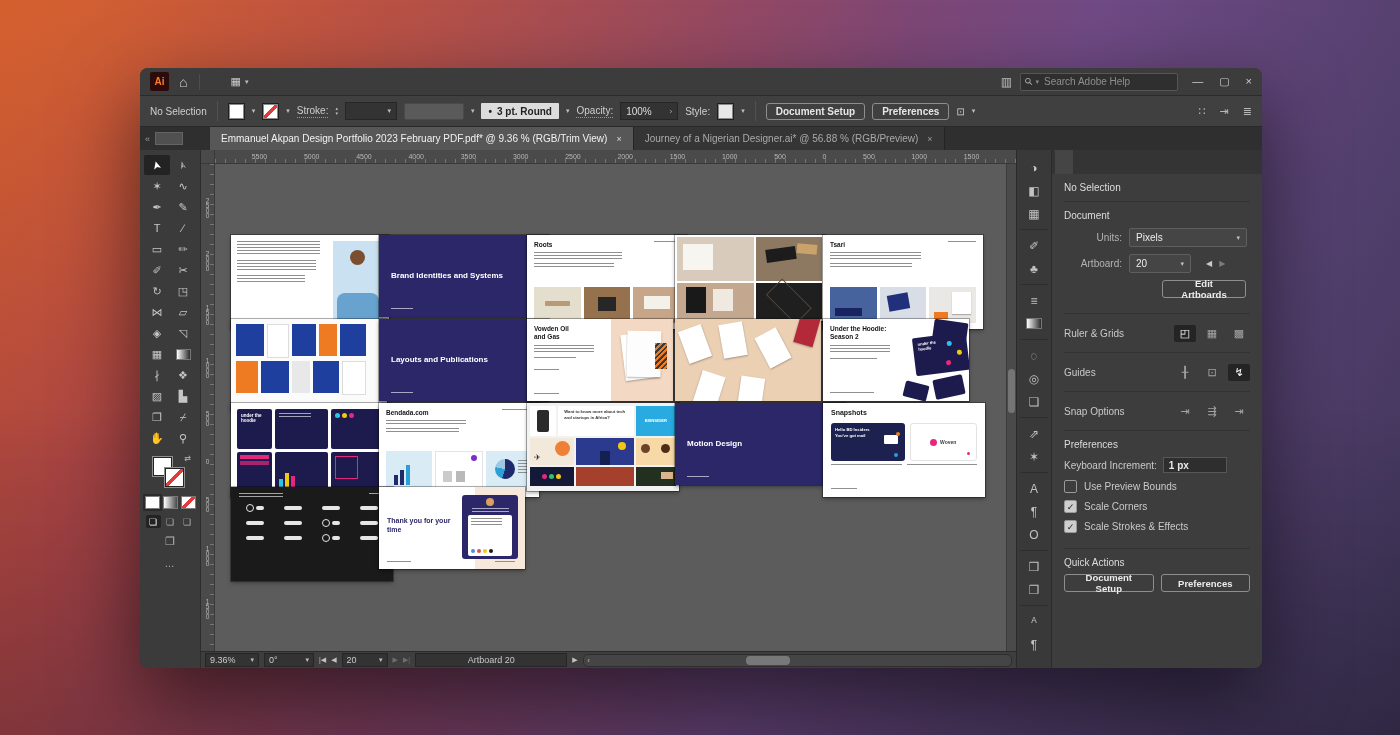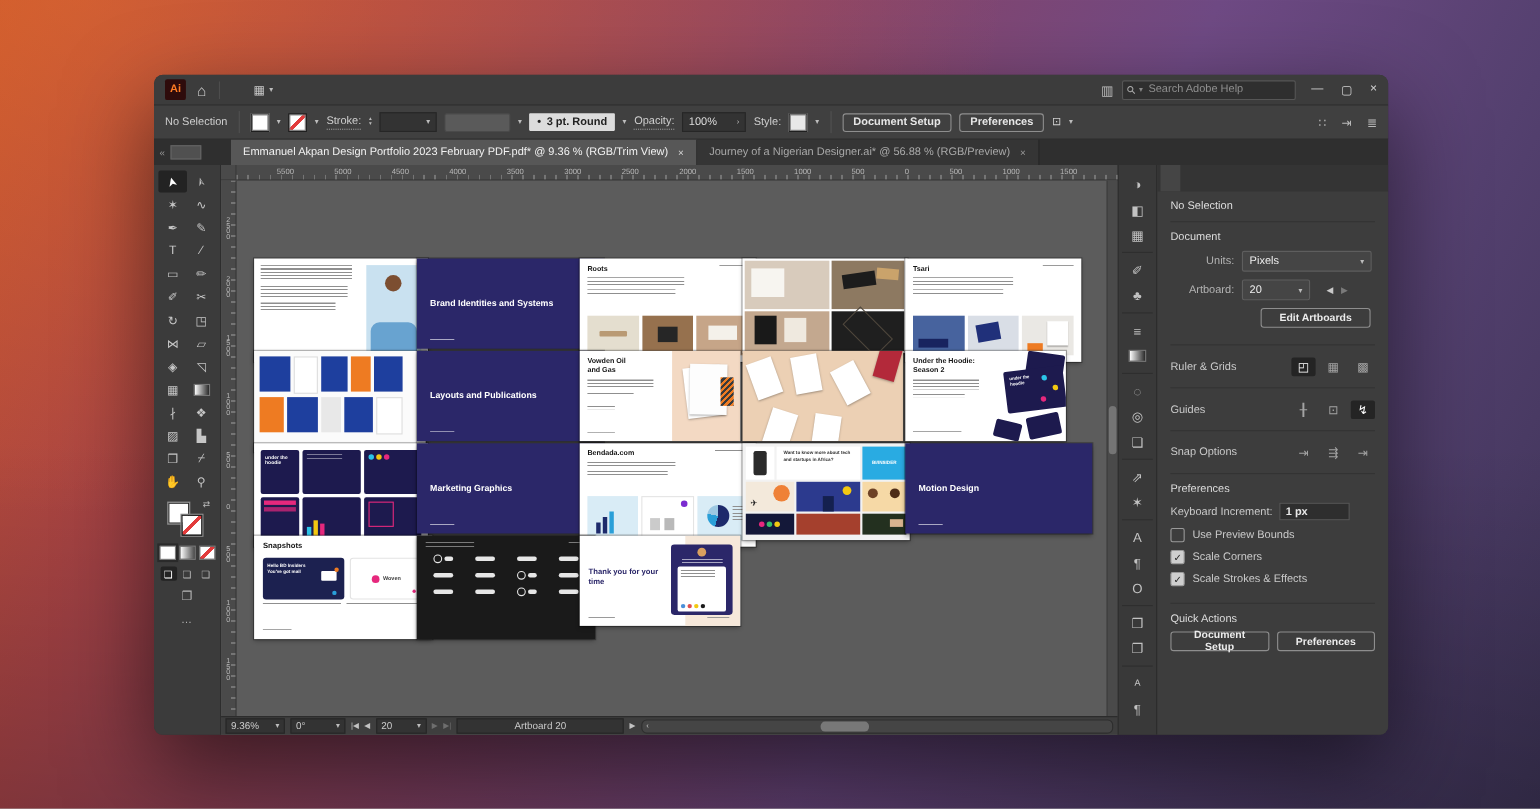--- a/index.html
+++ b/index.html
@@ -553,24 +553,20 @@
             <div class="slide-c" data-name="uth-slide-chart" style="display:flex;align-items:flex-end;gap:2px;padding:4px">
                 <span style="width:4px;height:8px;background:#2bc4e8"></span>
                 <span style="width:4px;height:14px;background:#f2c811"></span>
                 <span style="width:4px;height:11px;background:var(--pink)"></span>
               </div>
             <div class="slide-c" data-name="uth-slide">
                 <div style="margin:4px;width:40%;height:55%;border:1px solid var(--pink)"></div>
               </div>
           </div>
 
-          <div class="ab sec-ab" data-name="artboard-section-marketing">
-            <div class="sec-title" data-name="section-title">Marketing Graphics</div>
-            <div class="pl-l sec-foot" data-name="section-footer"></div>
-          </div>
 
           <div class="ab case-ab" data-name="artboard-bendada">
             <div class="case-top">
               <div class="case-title" data-name="case-title">Bendada.com</div>
               <div class="pl" style="width:30px;height:2px"></div>
             </div>
             <div class="pl" style="width:55%;height:6px;margin-top:3px"></div>
             <div class="pl" style="width:50%;height:4px;margin-top:2px"></div>
             <div class="ph-row" style="height:40px">
               <div class="ph" data-name="bendada-graphic-bars" style="background:var(--lightblue)">
@@ -811,21 +807,21 @@
           <div class="frow">
             <span class="flabel" data-name="artboard-label">Artboard:</span>
             <div class="dd" style="width:48px" data-name="artboard-select">
               <span data-name="artboard-value">20</span>
               <span class="chev" data-name="chevron-down-icon">▾</span>
             </div>
             <span class="nav-arr" style="color:#c9c9c9;margin-left:8px" data-name="prev-artboard-icon">◀</span>
             <span class="nav-arr" data-name="next-artboard-icon">▶</span>
           </div>
           <div class="frow" style="justify-content:flex-end;margin-right:4px">
-            <button class="pbtn" style="width:100px" data-name="edit-artboards-button">Edit Artboards</button>
+            <button class="pbtn" style="width:84px" data-name="edit-artboards-button">Edit Artboards</button>
           </div>
         </div>
 
         <div class="psec" data-name="ruler-grids-section">
           <div class="irow">
             <span data-name="ruler-grids-label">Ruler &amp; Grids</span>
             <div class="igroup">
                 <span class="ibtn active" data-name="show-rulers-icon">
                   <span>◰</span>
                 </span>

